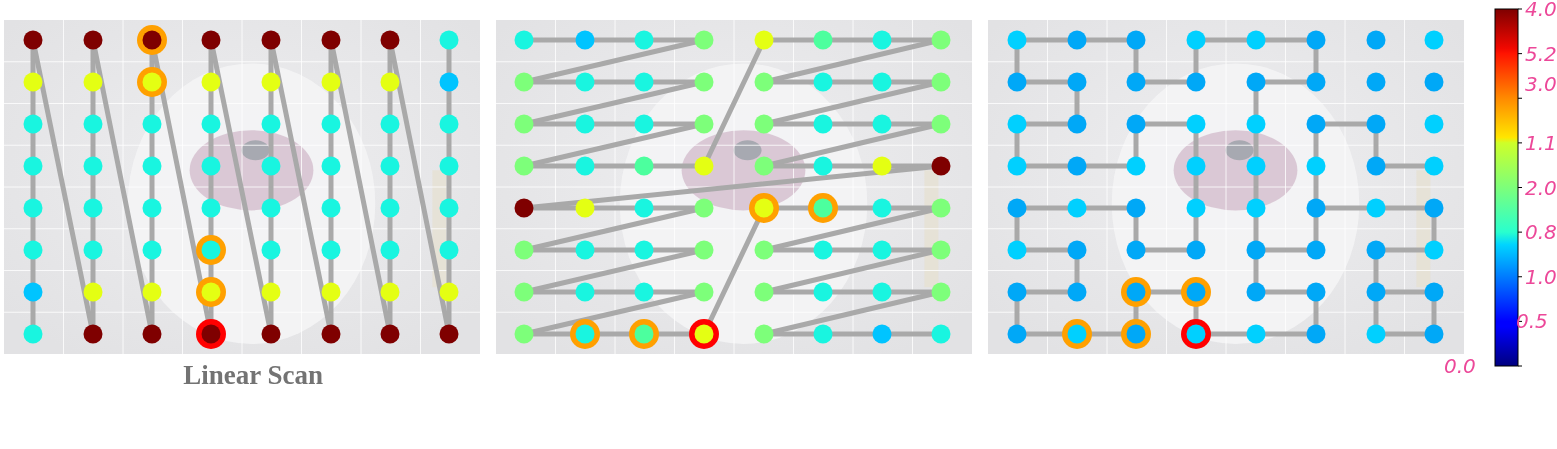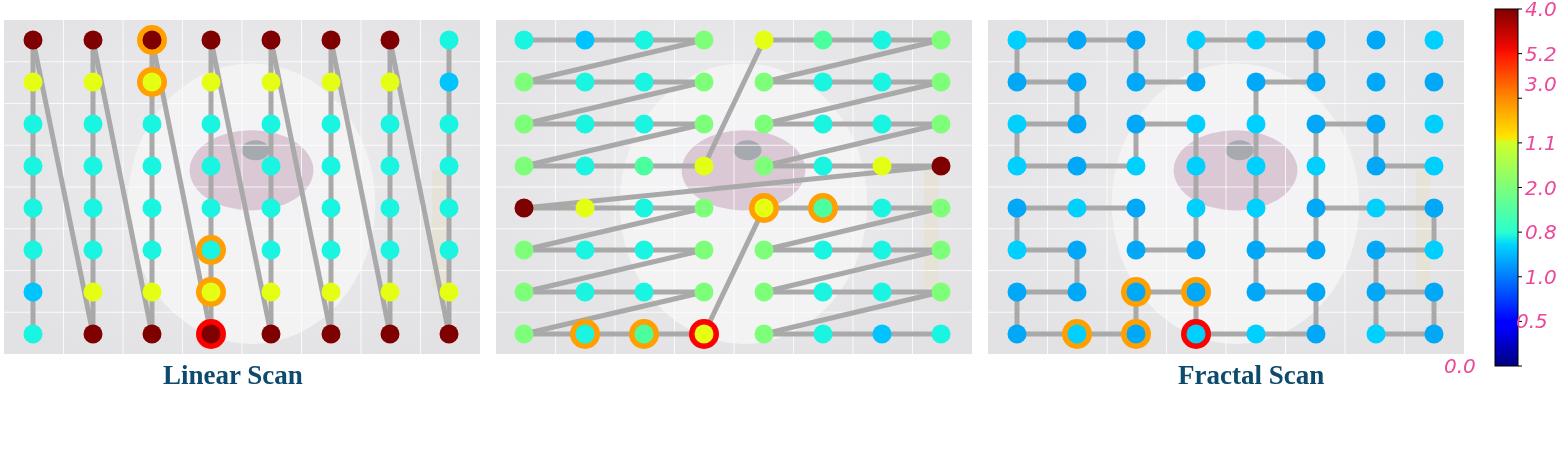--- a/index.html
+++ b/index.html
@@ -1,18 +1,18 @@
 <!DOCTYPE html>
 <html><head>
 <meta charset="utf-8">
 <style>
   html, body { margin: 0; padding: 0; background: #ffffff; }
   body { width: 1557px; height: 449px; position: relative; overflow: hidden; font-family: "Liberation Serif", serif; }
   #figure { position: absolute; left: 0; top: 0; width: 1557px; height: 449px; }
-  .panel-title { position: absolute; font-family: "Liberation Serif", serif; font-weight: bold; font-size: 27px; color: #0c4a6e; text-align: left; white-space: nowrap; }
+  .panel-title { position: absolute; font-family: "Liberation Serif", serif; font-weight: bold; font-size: 27px; color: #737373; text-align: right; white-space: nowrap; }
   .cb-tick { position: absolute; font-family: "DejaVu Sans", sans-serif; font-size: 20px; color: #ec4899; line-height: 14px; font-style: italic; }
 </style>
 </head>
 <body>
 
 <div id="figure">
   <svg id="plot" width="1557" height="449" xmlns="http://www.w3.org/2000/svg">
     <defs>
       <linearGradient id="jet" x1="0" y1="1" x2="0" y2="0">
         <stop offset="0%" stop-color="#00007f"></stop>
@@ -419,21 +419,20 @@
         <line x1="1518" y1="232.125" x2="1522" y2="232.125" stroke="#000" stroke-width="1"></line>
         <line x1="1518" y1="187.5" x2="1522" y2="187.5" stroke="#000" stroke-width="1"></line>
         <line x1="1518" y1="142.875" x2="1522" y2="142.875" stroke="#000" stroke-width="1"></line>
         <line x1="1518" y1="98.25" x2="1522" y2="98.25" stroke="#000" stroke-width="1"></line>
         <line x1="1518" y1="53.625" x2="1522" y2="53.625" stroke="#000" stroke-width="1"></line>
         <line x1="1518" y1="9" x2="1522" y2="9" stroke="#000" stroke-width="1"></line>
       </g>
   </svg>
 
   <div class="panel-title" style="left:163px; top:360px; width:160px;">Linear Scan</div>
-  <div class="panel-title" style="left:1178px; top:360px; width:180px;">Fractal Scan</div>
 
   <div id="cb-ticks">
       <div class="cb-tick" style="left: 1444px; top: 359px;">0.0</div>
       <div class="cb-tick" style="left: 1472px; top: 314.375px; margin-left: 44px;">0.5</div>
       <div class="cb-tick" style="left: 1525px; top: 269.75px; text-align: right;">1.0</div>
       <div class="cb-tick" style="left: 1525px; top: 225.125px;">0.8</div>
       <div class="cb-tick" style="left: 1525px; top: 180.5px;">2.0</div>
       <div class="cb-tick" style="left: 1525px; top: 135.875px;">1.1</div>
       <div class="cb-tick" style="left: 1525px; top: 77px;">3.0</div>
       <div class="cb-tick" style="left: 1525px; top: 46.625px;">5.2</div>

